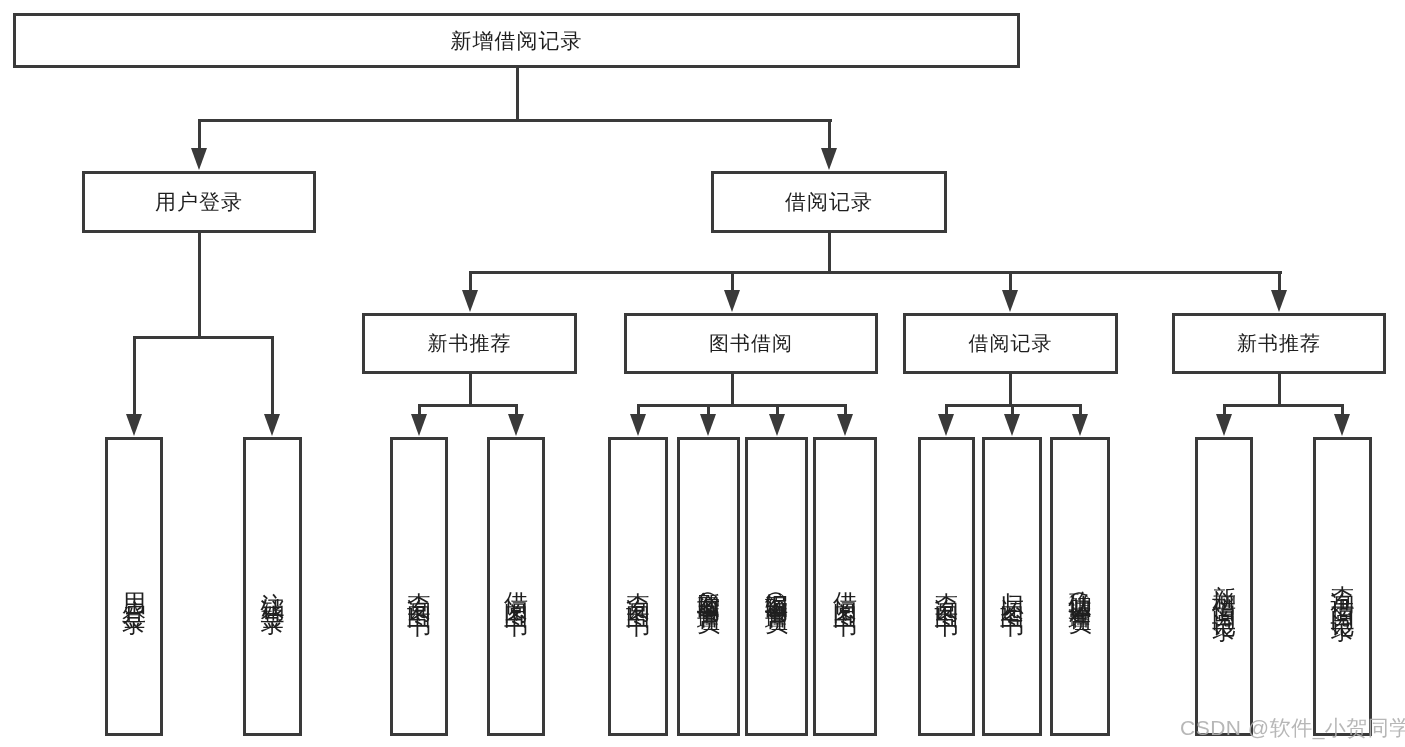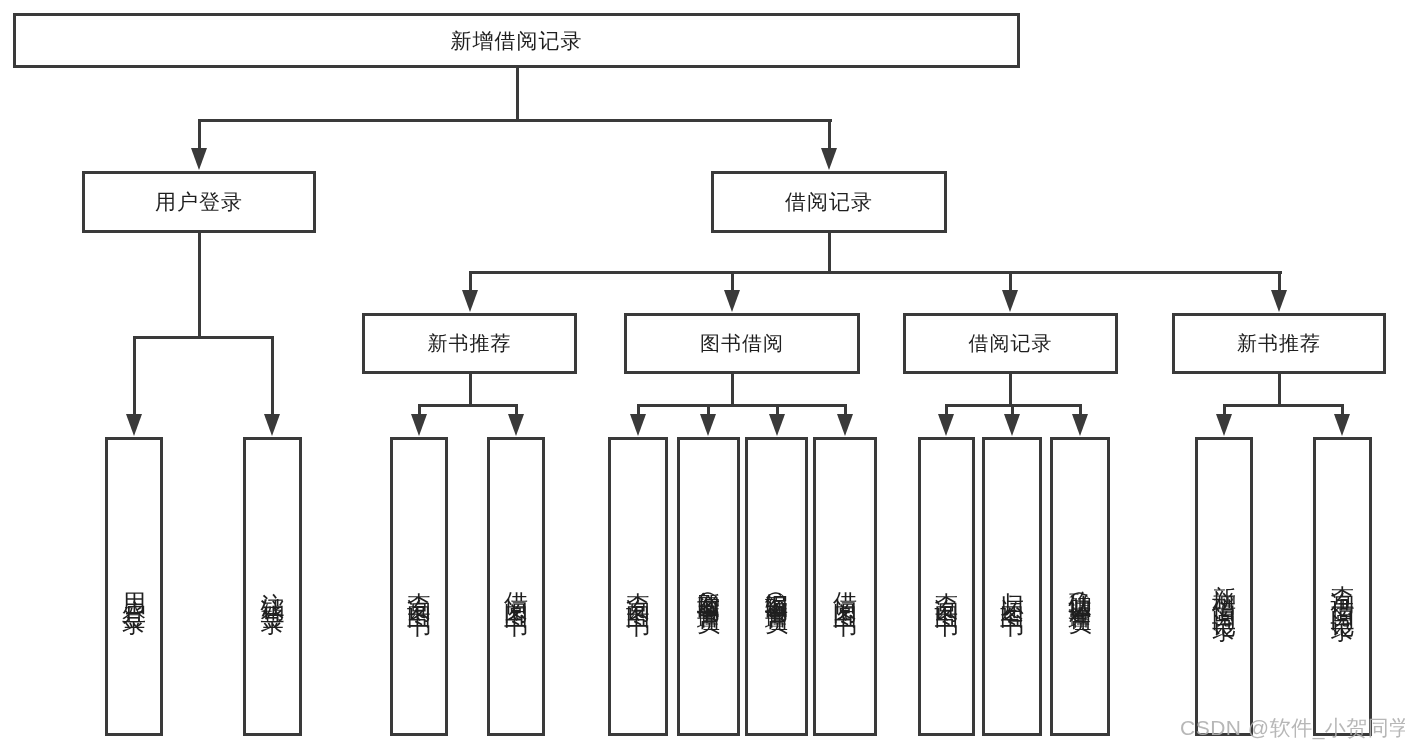--- a/index.html
+++ b/index.html
@@ -64,21 +64,21 @@
 <body>
 
 <div class="canvas">
 
   <div class="box root">新增借阅记录</div>
 
   <div class="box lvl2" style="left:82px;width:234px">用户登录</div>
   <div class="box lvl2" style="left:711px;width:236px">借阅记录</div>
 
   <div class="box lvl3" style="left:362px;width:215px">新书推荐</div>
-  <div class="box lvl3" style="left:624px;width:236px">图书借阅</div>
+  <div class="box lvl3" style="left:624px;width:254px">图书借阅</div>
   <div class="box lvl3" style="left:903px;width:215px">借阅记录</div>
   <div class="box lvl3" style="left:1172px;width:214px">新书推荐</div>
 
   <div class="box leaf" style="left:105px;width:58px">用户登录</div>
   <div class="box leaf" style="left:243px;width:59px">注销登录</div>
 
   <div class="box leaf" style="left:390px;width:58px">查询图书</div>
   <div class="box leaf" style="left:487px;width:58px">借阅图书</div>
 
   <div class="box leaf" style="left:608px;width:60px">查询图书</div>

